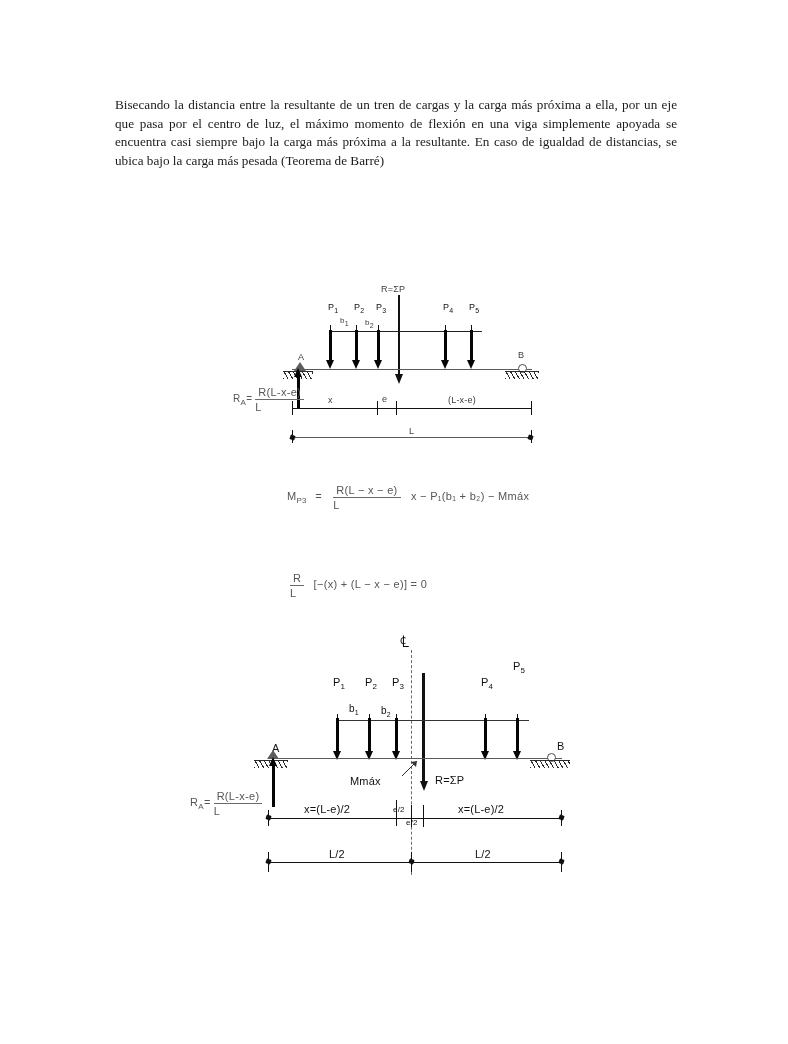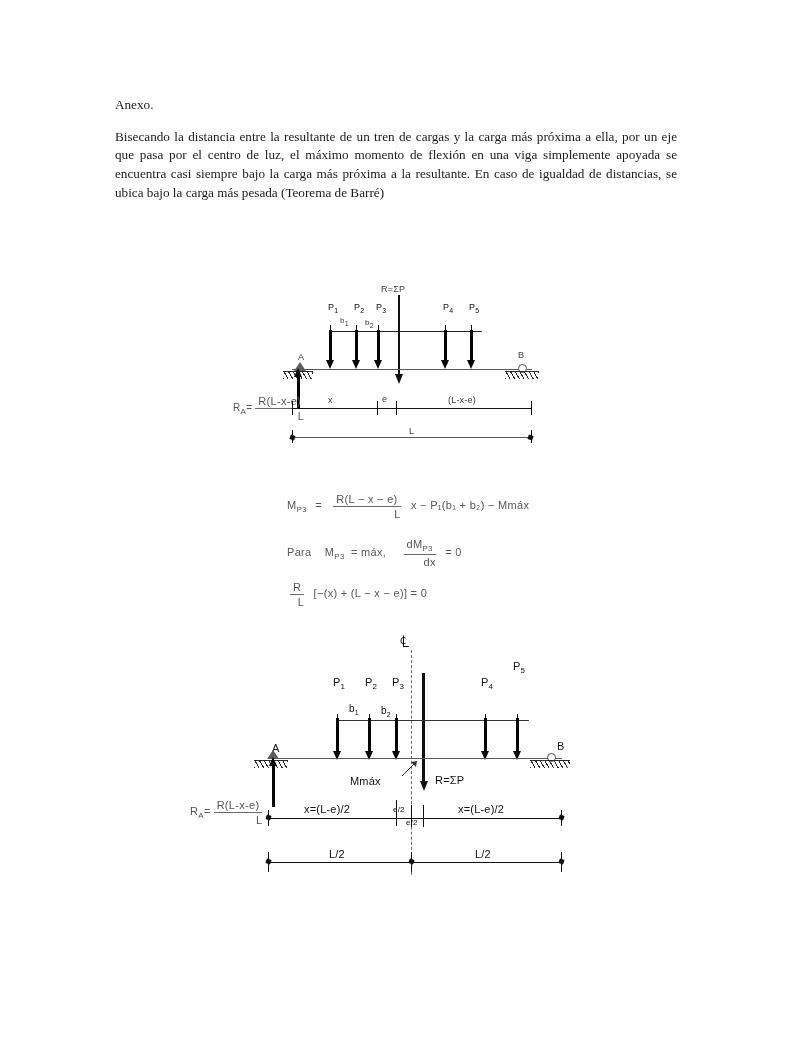--- a/index.html
+++ b/index.html
@@ -164,43 +164,42 @@
     position: absolute;
     font-family: "Liberation Sans", sans-serif;
     color: #565656;
     font-size: 11px;
     white-space: nowrap;
     letter-spacing: 0.3px;
   }
   .frac {
     display: inline-block;
     vertical-align: middle;
-    text-align: right;
-    margin: 9px 3px;
+    text-align: left;
+    margin: 0 3px;
   }
   .frac .num {
     display: block;
     padding: 0 3px 1px 3px;
     border-bottom: 1px solid #6a6a6a;
     font-size: 11px;
   }
   .frac .den {
     display: block;
     padding-top: 1px;
     font-size: 11px;
   }
   .msub { font-size: 8px; vertical-align: -3px; }
 </style>
 </head>
 <body>
 
 <div class="page">
 
   <div class="text-block">
-    <p class="para nojust">Anexo.</p>
     <p class="para">Bisecando la distancia entre la resultante de un tren de cargas y la carga más próxima a ella, por un eje que pasa por el centro de luz, el máximo momento de flexión en una viga simplemente apoyada se encuentra casi siempre bajo la carga más próxima a la resultante. En caso de igualdad de distancias, se ubica bajo la carga más pesada (Teorema de Barré)</p>
   </div>
 
   <div class="figure" style="left:0; top:0; width:788px; height:1044px;">
 
     <div class="fig-label" style="left:381px; top:284px; font-size:9px;">R=ΣP</div>
     <div class="res" style="left:396px; top:295px; height:88px;">
       <div class="stem" style="height:79px;"></div>
       <div class="head" style="top:79px;"></div>
     </div>
@@ -280,27 +279,20 @@
     <div class="fig-label" style="left:409px; top:426px; font-size:9px;">L</div>
   </div>
 
   <div class="math" style="left:287px; top:484px;">
     <span>M</span><span class="msub">P3</span>
     <span style="margin:0 5px;">=</span>
     <span class="frac"><span class="num">R(L − x − e)</span><span class="den">L</span></span>
     <span style="margin-left:4px;">x − P₁(b₁ + b₂) − Mmáx</span>
   </div>
 
-  <div class="math" style="left:287px; top:529px;">
-    <span>Para</span>
-    <span style="margin-left:10px;">M</span><span class="msub">P3</span>
-    <span style="margin-left:3px;">= máx,</span>
-    <span class="frac" style="margin-left:14px;"><span class="num"><span>dM</span><span class="msub">P3</span></span><span class="den">dx</span></span>
-    <span style="margin-left:3px;">= 0</span>
-  </div>
 
   <div class="math" style="left:287px; top:572px;">
     <span class="frac"><span class="num">R</span><span class="den">L</span></span>
     <span style="margin-left:3px;">[−(x) + (L − x − e)] = 0</span>
   </div>
 
   <div class="figure" style="left:0; top:0; width:788px; height:1044px;">
 
     <div class="fig-label dark" style="left:400px; top:630px; font-size:16px; font-family:'Liberation Serif',serif;">℄</div>
     <div class="dashline" style="left:411px; top:650px; height:225px;"></div>

